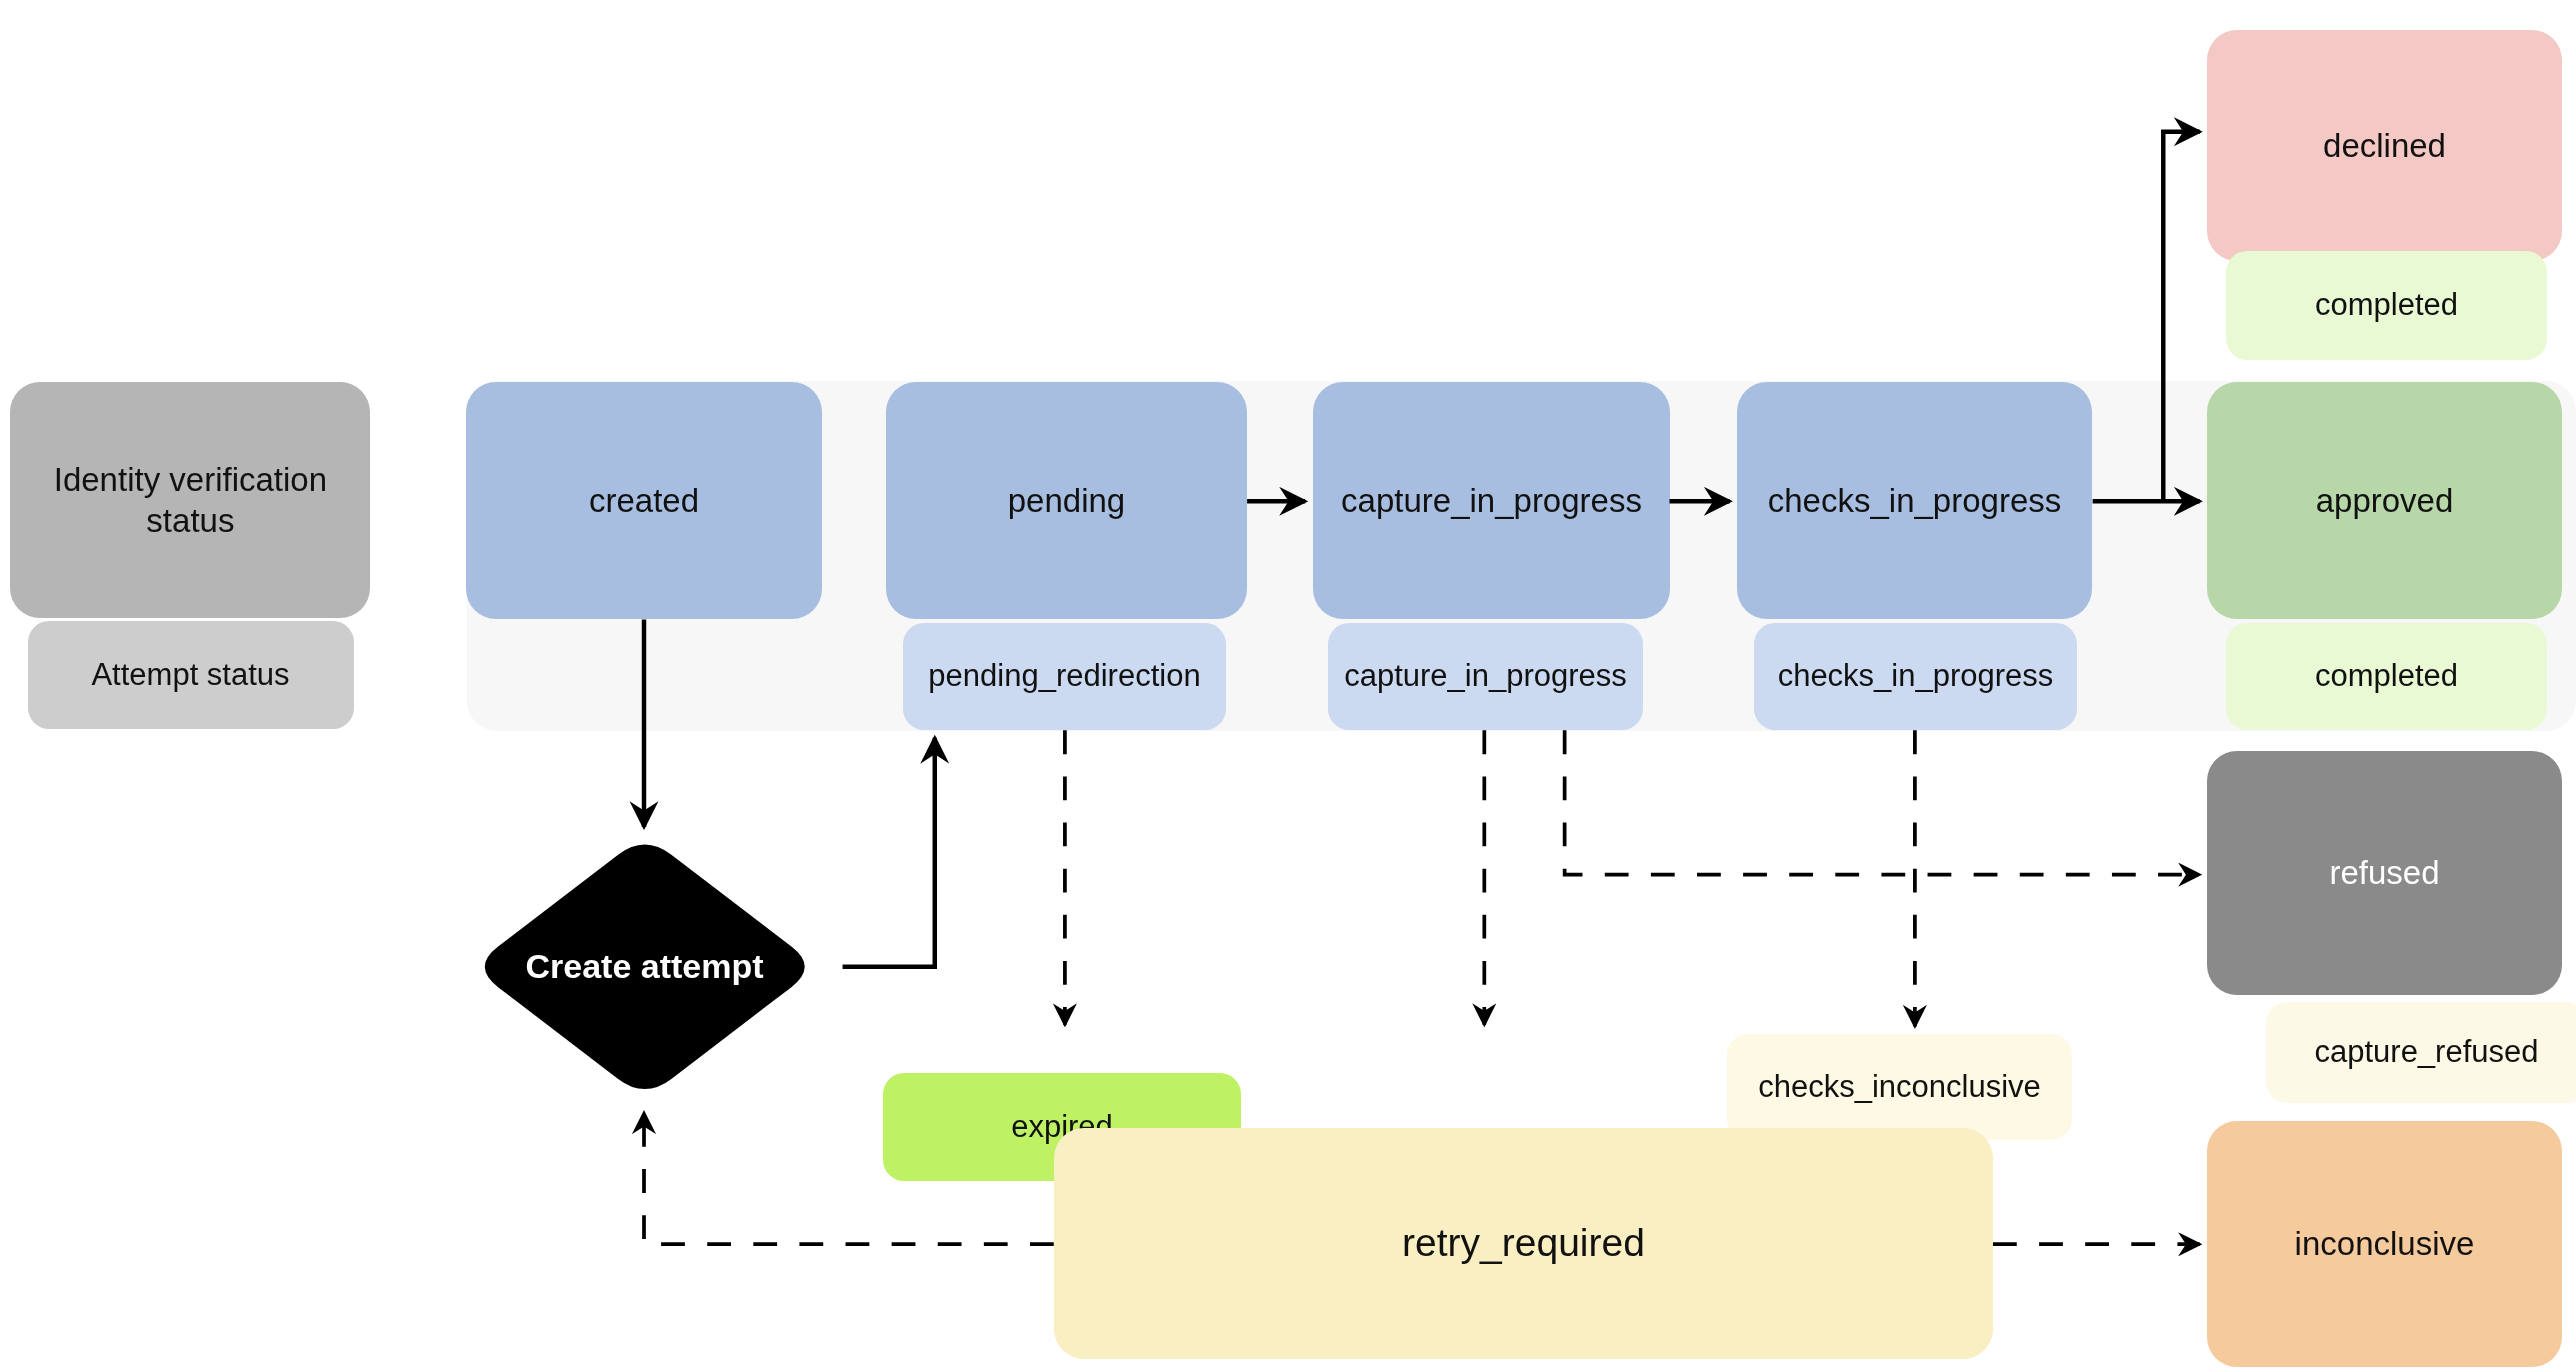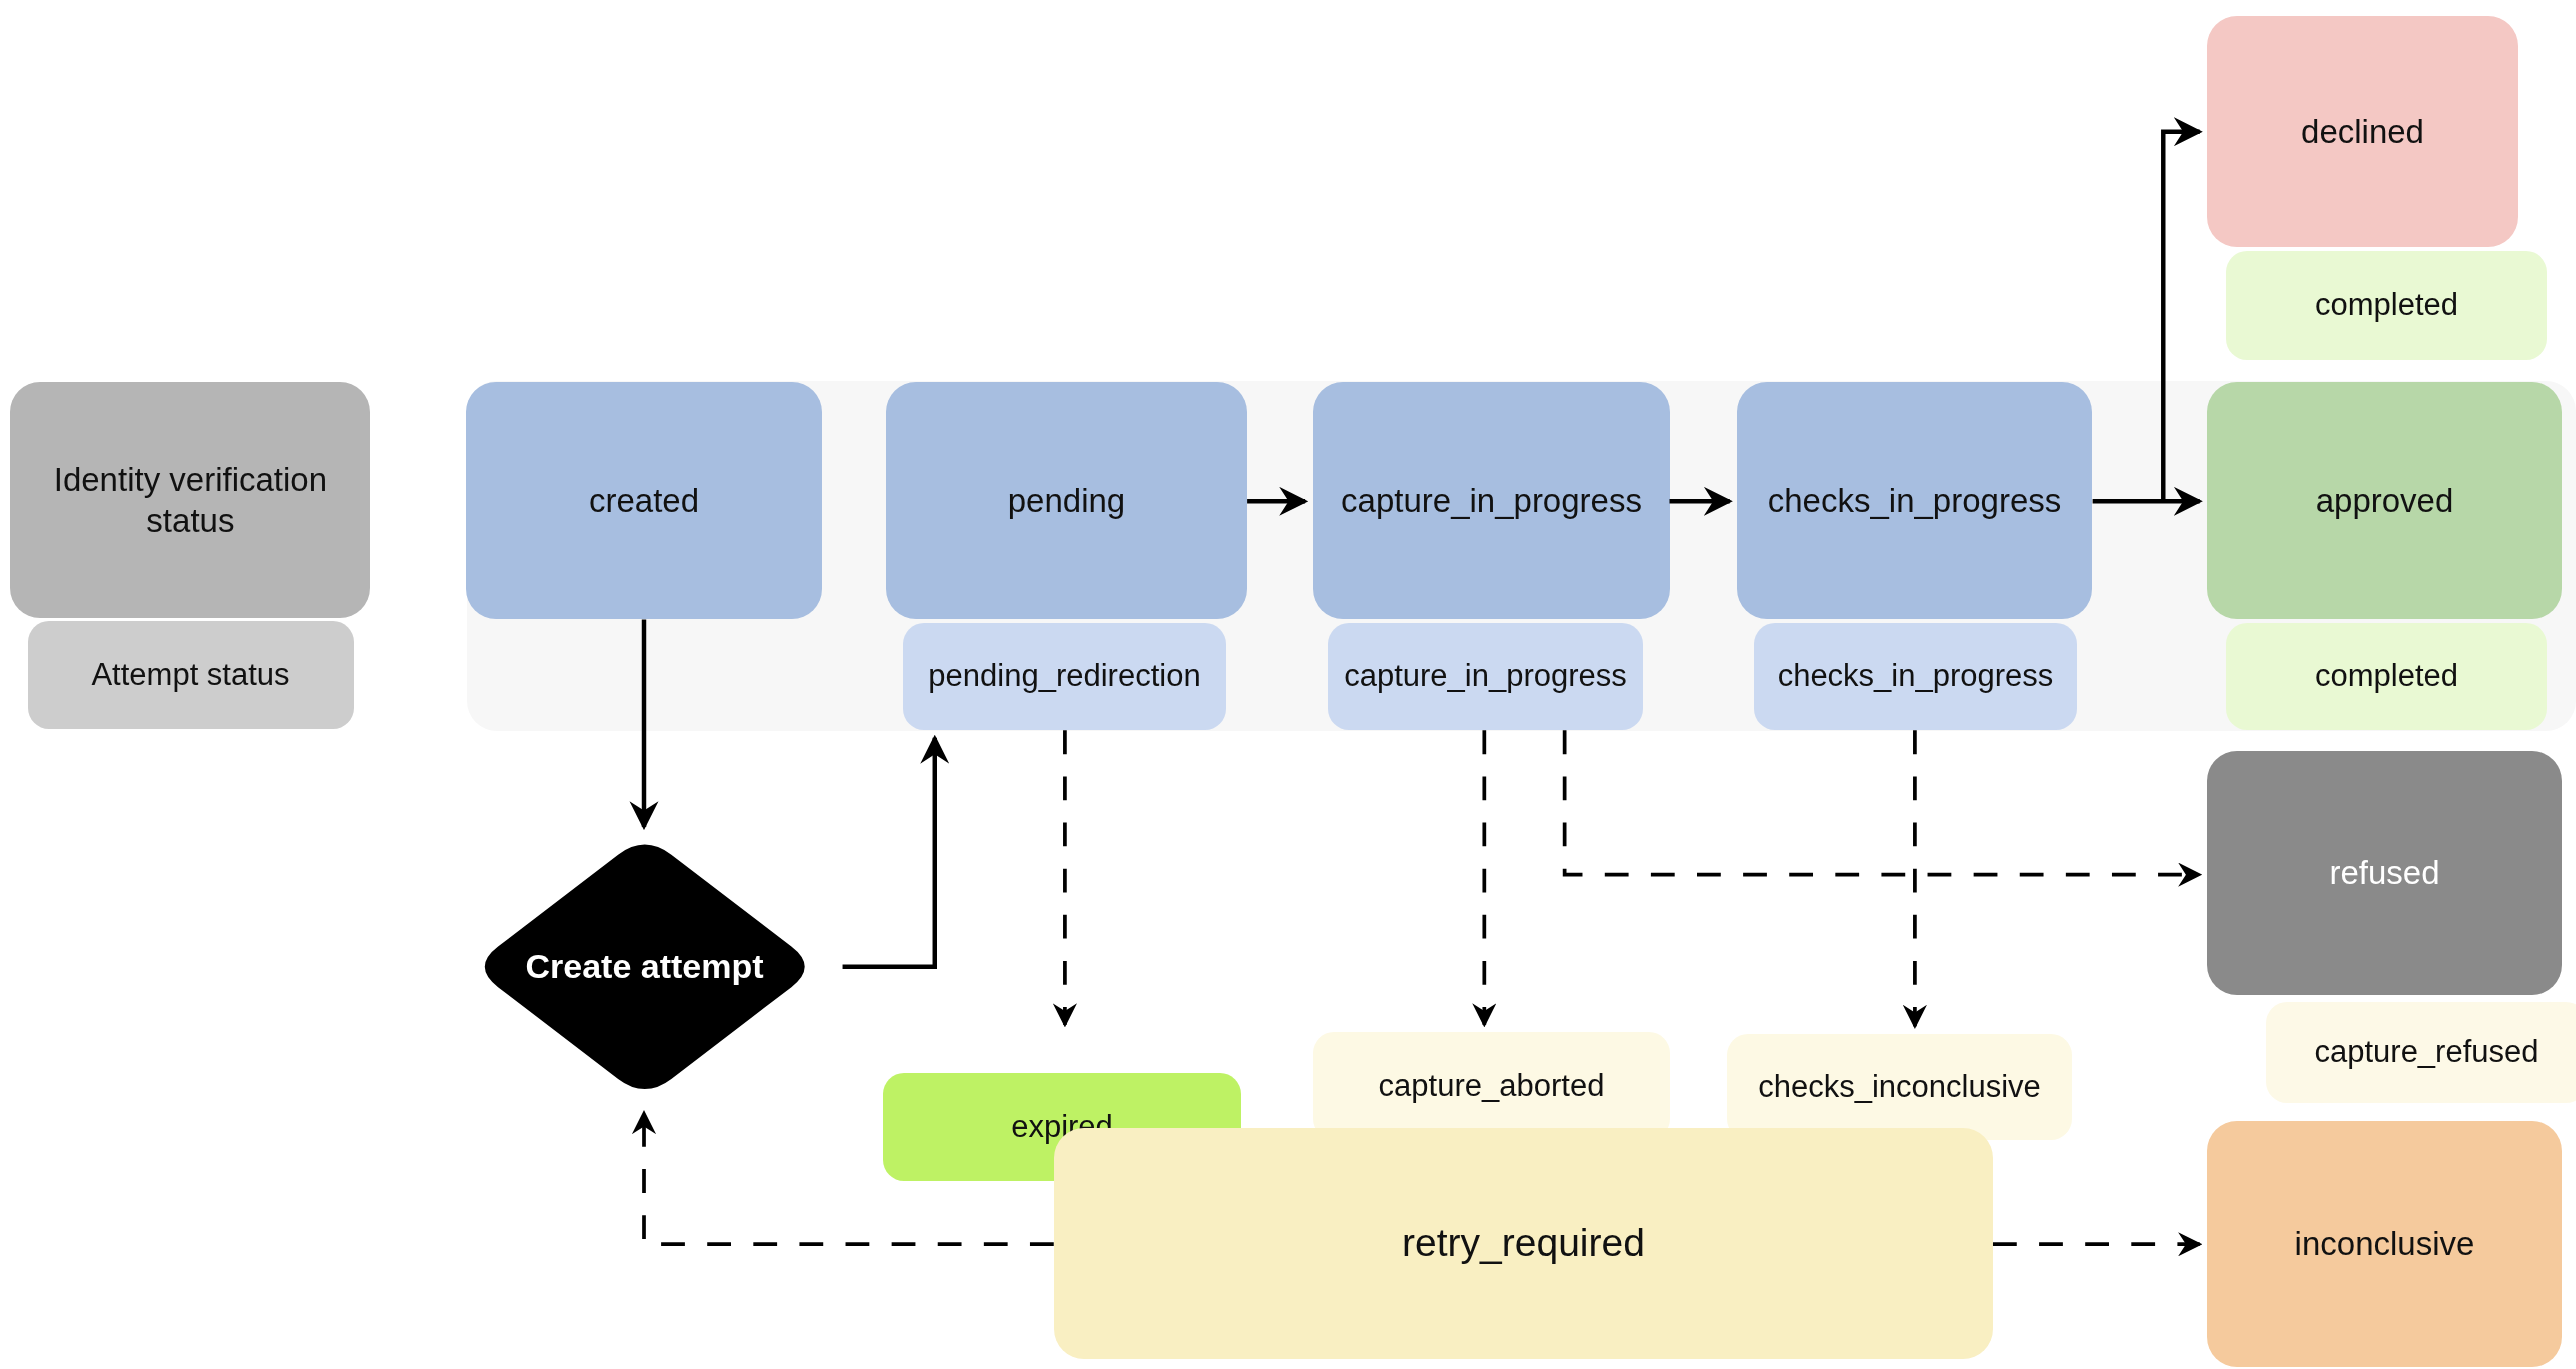--- a/index.html
+++ b/index.html
@@ -35,21 +35,21 @@
   .n-pending {left:886px;top:382px;width:361px;height:237px;background:#a7bee0;}
   .n-capture {left:1313px;top:382px;width:357px;height:237px;background:#a7bee0;}
   .n-checks  {left:1737px;top:382px;width:355px;height:237px;background:#a7bee0;}
 
   
   .a-pending-redirection{left:903px;top:623px;width:323px;height:107px;background:#cbd9f1;}
   .a-capture            {left:1328px;top:623px;width:315px;height:107px;background:#cbd9f1;}
   .a-checks             {left:1754px;top:623px;width:323px;height:107px;background:#cbd9f1;}
 
   
-  .n-declined       {left:2207px;top:16px;  width:311px;height:231px;background:#f4c8c4;}
+  .n-declined       {left:2207px;top:30px;  width:355px;height:231px;background:#f4c8c4;}
   .a-completed-1    {left:2226px;top:251px; width:321px;height:109px;background:#e9f9d3;}
   .n-approved       {left:2207px;top:382px; width:355px;height:237px;background:#b7d7a8;}
   .a-completed-2    {left:2226px;top:623px; width:321px;height:107px;background:#e9f9d3;}
   .n-refused        {left:2207px;top:751px;width:355px;height:244px;background:#8a8a8a;color:#ffffff;}
   .a-capture-refused{left:2226px;top:1002px;width:321px;height:101px;background:#fdf9e7;margin-left:40px;}
   .n-inconclusive   {left:2207px;top:1121px;width:355px;height:246px;background:#f5ca9d;}
 
   
   .c-expired            {left:883px;top:1032px;width:358px;height:108px;background:#bef264;z-index:2;margin-top:41px;}
   .c-capture-aborted    {left:1313px;top:1032px;width:357px;height:108px;background:#fdf9e4;z-index:2;}
@@ -87,21 +87,20 @@
 
   <div class="node big n-declined">declined</div>
   <div class="node small a-completed-1">completed</div>
   <div class="node big n-approved">approved</div>
   <div class="node small a-completed-2">completed</div>
   <div class="node big n-refused">refused</div>
   <div class="node small a-capture-refused">capture_refused</div>
   <div class="node big n-inconclusive">inconclusive</div>
 
   <div class="node small c-expired">expired</div>
-  <div class="node small c-capture-aborted">capture_aborted</div>
   <div class="node small c-checks-inconclusive">checks_inconclusive</div>
 
   <div class="node n-retry big">retry_required</div>
 
   <svg class="edges" width="2576" height="1370" viewBox="0 0 3464 1842">
     <defs>
       <marker id="ah" viewBox="0 0 14 14" refX="12.5" refY="7" markerWidth="6.5" markerHeight="6.5" orient="auto-start-reverse">
         <path d="M0,0 L14,7 L0,14 L4.5,7 Z" fill="#000000"></path>
       </marker>
     </defs>

